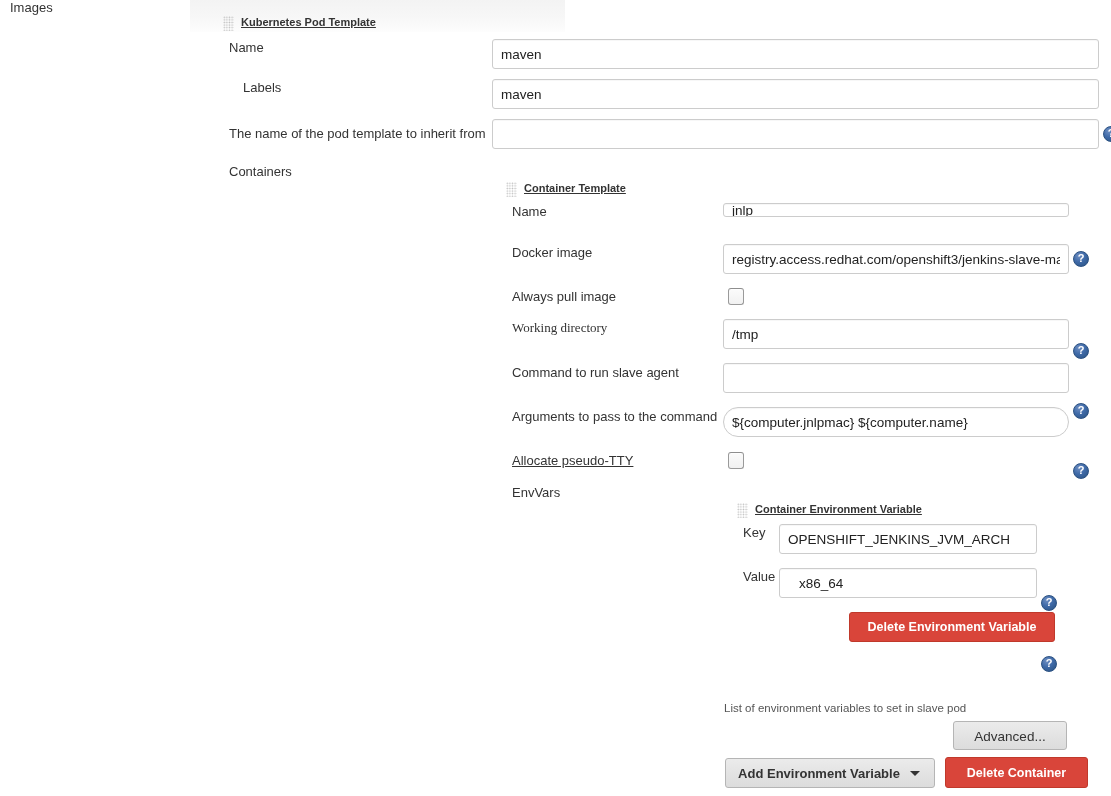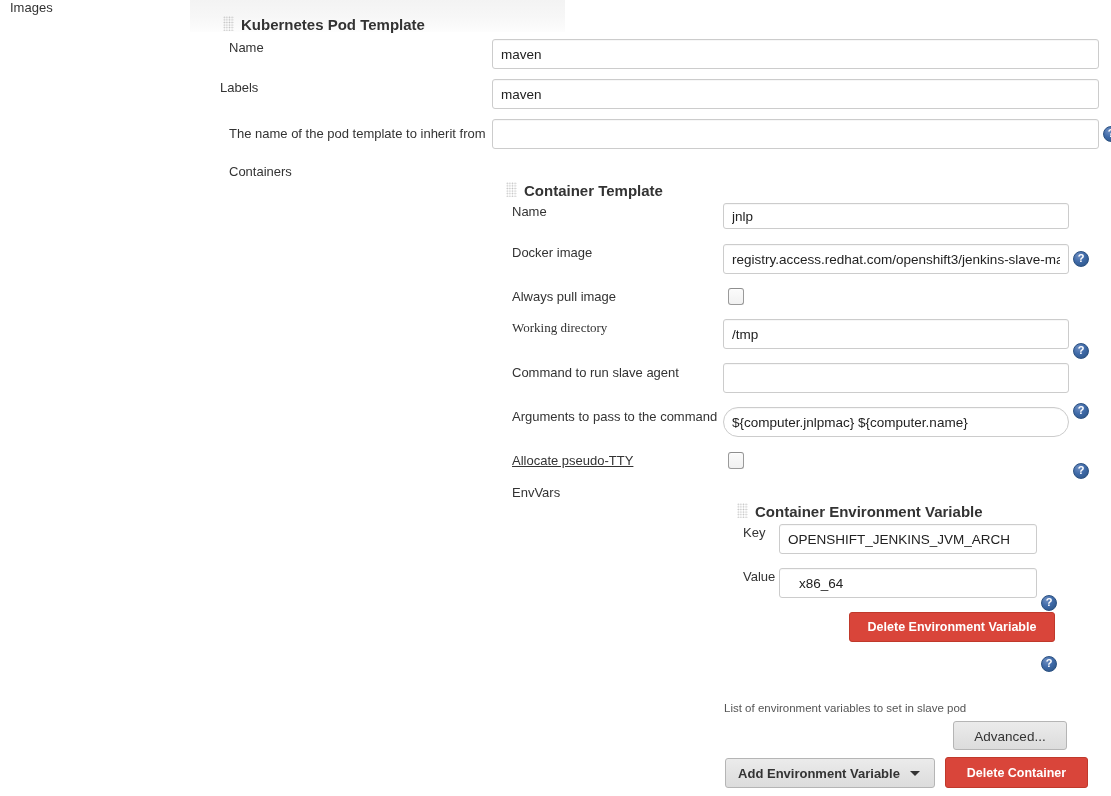--- a/index.html
+++ b/index.html
@@ -21,24 +21,25 @@
   .abs { position: absolute; }
 
   .label {
     font-size: 13px;
     color: #333333;
     line-height: 16px;
     white-space: nowrap;
   }
 
   .section-title {
-    font-size: 15px;
-    font-weight: bold;
-    color: #333333;
-    white-space: nowrap;
+    font-size: 11px;
+    font-weight: bold;
+    color: #333333;
+    white-space: nowrap;
+    text-decoration: underline;
   }
 
   
   .drag-handle {
     width: 11px;
     height: 15px;
     background-image:
       radial-gradient(#bdbdbd 0.8px, transparent 0.9px);
     background-size: 2.6px 2.6px;
     background-position: 0 0;
@@ -160,38 +161,38 @@
 
 <div class="abs pod-header-band" style="left:190px; top:0px; width:375px; height:32px;"></div>
 
 <div class="abs drag-handle" style="left:223px; top:16px;"></div>
 
 <div class="abs section-title" style="left:241px; top:16px;">Kubernetes Pod Template</div>
 
 <div class="abs label" style="left:229px; top:40px;">Name</div>
 <input class="abs txt" style="left: 492px; top: 39px; width: 607px; height: 30px;" value="maven">
 
-<div class="abs label" style="left:220px; top:80px;text-align:center;">Labels</div>
+<div class="abs label" style="left:243px; top:80px;text-align:center;">Labels</div>
 <input class="abs txt" style="left: 492px; top: 79px; width: 607px; height: 30px;" value="maven">
 
 <div class="abs label" style="left:229px; top:126px;">The name of the pod template to inherit from</div>
 <input class="abs txt" style="left: 492px; top: 119px; width: 607px; height: 30px;" value="">
 
 <div class="abs" style="left:1103px; top:126px; width:16px; height:16px; overflow:hidden;">
   <div class="help-icon"></div>
 </div>
 
 <div class="abs label" style="left:229px; top:164px;">Containers</div>
 
 <div class="abs drag-handle" style="left:506px; top:182px;"></div>
 
 <div class="abs section-title" style="left:524px; top:182px;">Container Template</div>
 
 <div class="abs label" style="left:512px; top:204px;">Name</div>
-<input class="abs txt" style="left: 723px; top: 203px; width: 346px; height: 26px;" value="jnlp">
+<input class="abs txt" style="left: 723px; top: 203px; width: 346px; height: 14px;" value="jnlp">
 
 <div class="abs label" style="left:512px; top:245px;">Docker image</div>
 <input class="abs txt" style="left: 723px; top: 244px; width: 346px; height: 30px;" value="registry.access.redhat.com/openshift3/jenkins-slave-mav">
 <div class="abs help-icon" style="left:1073px; top:251px;"></div>
 
 <div class="abs label" style="left:512px; top:289px;">Always pull image</div>
 <div class="abs cbox" style="left:728px; top:288px;"></div>
 
 <div class="abs label" style="left:512px; top:320px;font-family:Liberation Serif, serif;">Working directory</div>
 <input class="abs txt" style="left: 723px; top: 319px; width: 346px; height: 30px;" value="/tmp">

